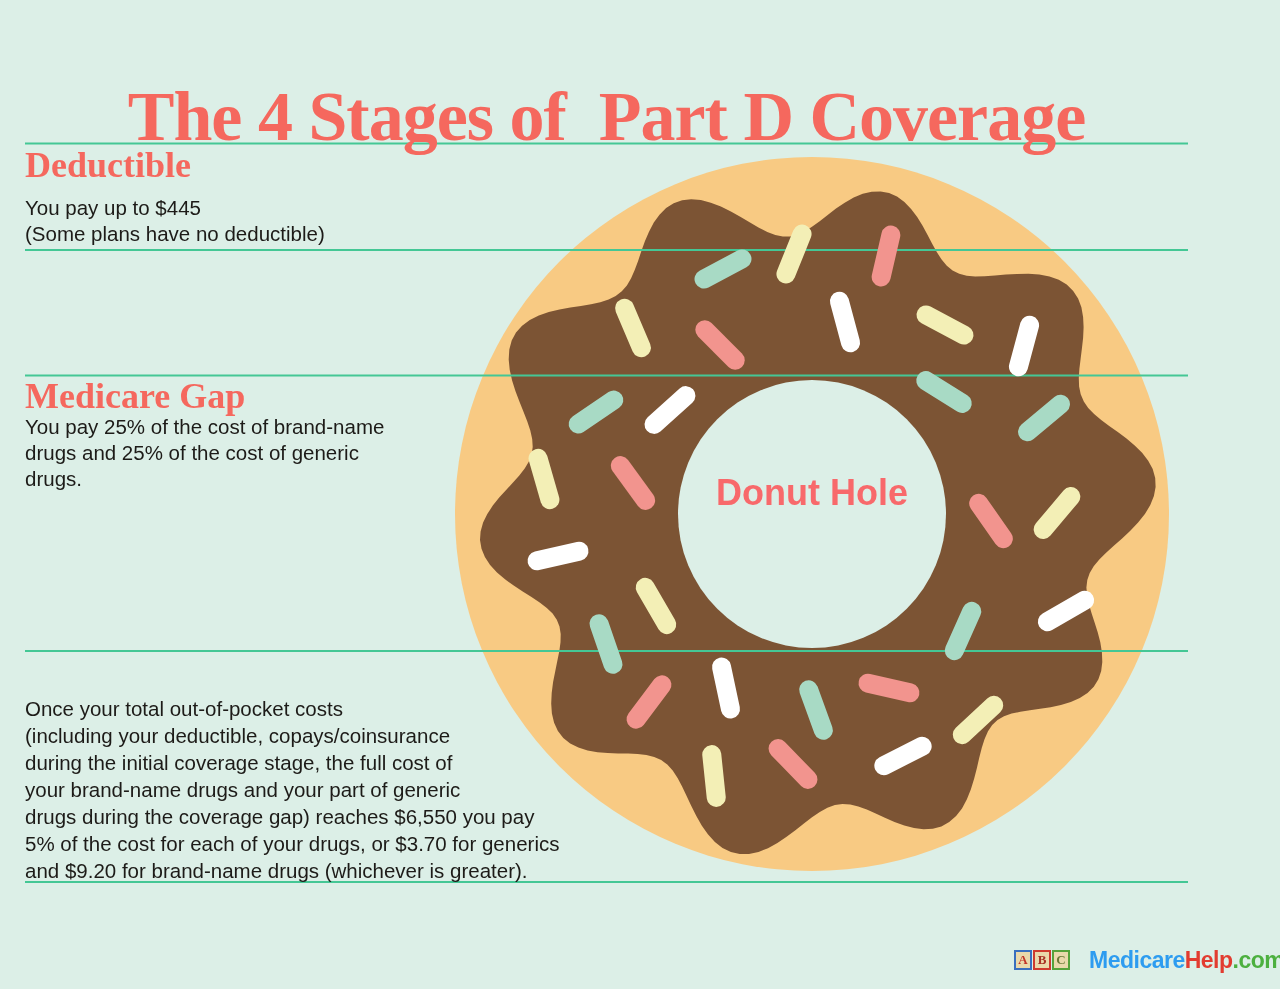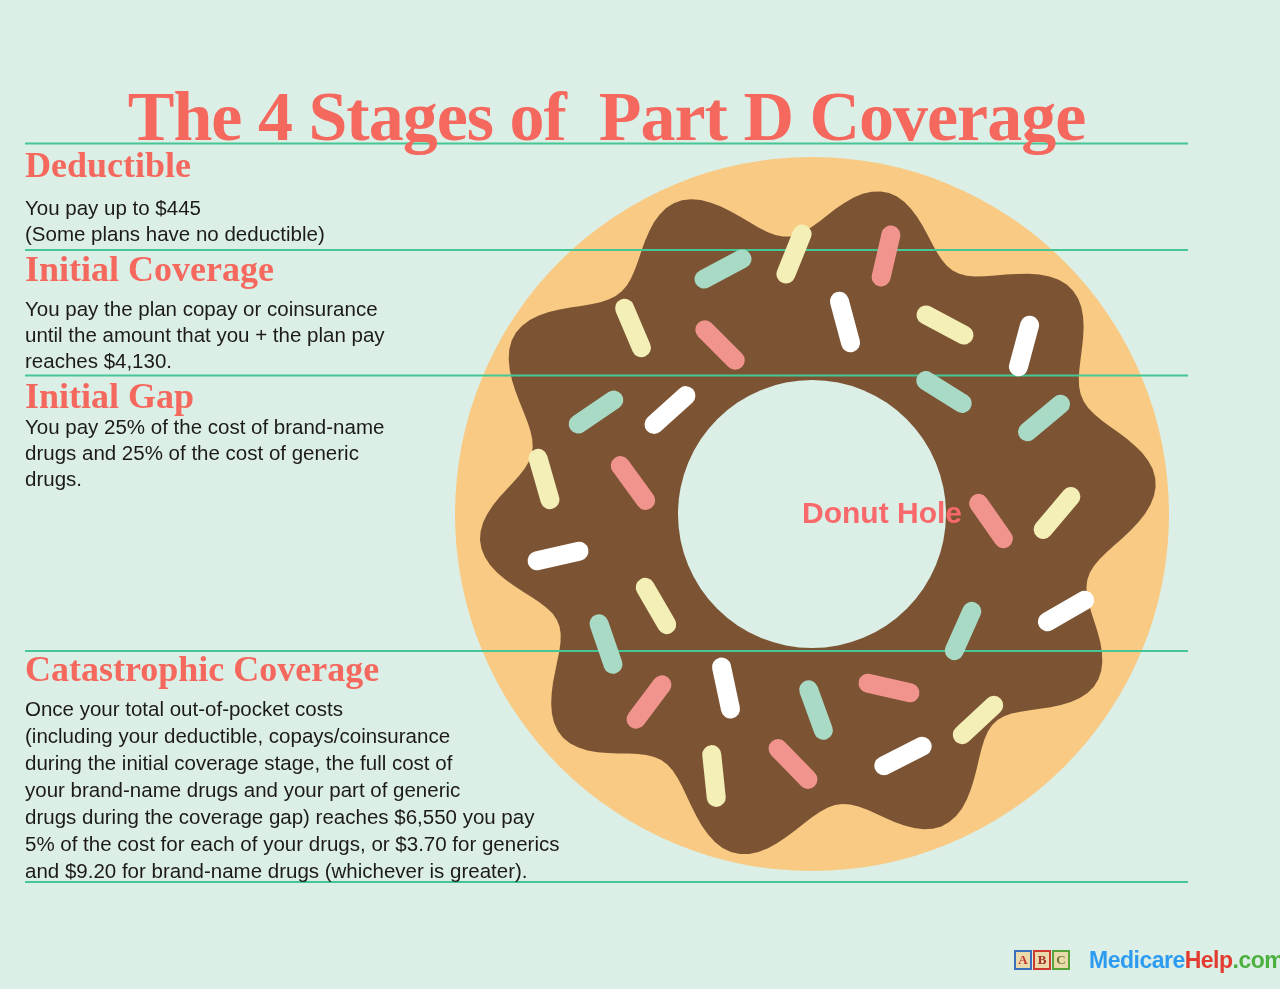--- a/index.html
+++ b/index.html
@@ -21,22 +21,22 @@
   }
   .sec-b{
     font-weight:400;font-size:20.5px;line-height:26px;
     color:var(--ink,#1d1b18);white-space:pre-line;
   }
   .s1h{top:147px}.s1b{top:195px}
   .s2h{top:251px}.s2b{top:296px}
   .s3h{top:378px}.s3b{top:414px}
   .s4h{top:651px}.s4b{top:695px;line-height:27px}
   .hole-label{
-    position:absolute;left:662px;top:496px;width:300px;text-align:right;
-    font-size:30px;font-weight:700;color:var(--holeText,#f8696b);
+    position:absolute;left:662px;top:472px;width:300px;text-align:center;
+    font-size:36px;font-weight:700;color:var(--holeText,#f8696b);
   }
   .logo{position:absolute;left:1014px;top:946px;display:flex;align-items:center;height:28px}
   .block{
     display:inline-flex;align-items:center;justify-content:center;
     width:14px;height:16px;border:2.5px solid #888;margin-right:1px;
     font-family:"Liberation Serif","DejaVu Serif",serif;font-weight:700;font-size:13px;
   }
   .brand{display:flex;align-items:baseline;margin-left:18px;font-weight:700;font-size:23px;letter-spacing:-0.5px}
 </style>
 </head>
@@ -83,31 +83,26 @@
       <rect x="-31" y="-9.5" width="62" height="19" rx="9.5" fill="#f3efb6" transform="translate(714 776) rotate(84)"></rect>
       <rect x="-31" y="-9.5" width="62" height="19" rx="9.5" fill="#f2948e" transform="translate(793 764) rotate(46)"></rect>
     </svg>
 
   <h1 class="page-title">The 4 Stages of  Part D Coverage</h1>
 
   <div class="sec sec-h s1h">Deductible</div>
   <div class="sec sec-b s1b">You pay up to $445
 (Some plans have no deductible)</div>
 
-  <div class="sec sec-h s2h">Initial Coverage</div>
-  <div class="sec sec-b s2b">You pay the plan copay or coinsurance
-until the amount that you + the plan pay
-reaches $4,130.</div>
 
-  <div class="sec sec-h s3h">Initial Gap</div>
+  <div class="sec sec-h s3h">Medicare Gap</div>
   <div class="sec sec-b s3b">You pay 25% of the cost of brand-name
 drugs and 25% of the cost of generic
 drugs.</div>
 
-  <div class="sec sec-h s4h">Catastrophic Coverage</div>
   <div class="sec sec-b s4b">Once your total out-of-pocket costs
 (including your deductible, copays/coinsurance
 during the initial coverage stage, the full cost of
 your brand-name drugs and your part of generic
 drugs during the coverage gap) reaches $6,550 you pay
 5% of the cost for each of your drugs, or $3.70 for generics
 and $9.20 for brand-name drugs (whichever is greater).</div>
 
   <div class="hole-label">Donut Hole</div>
 

